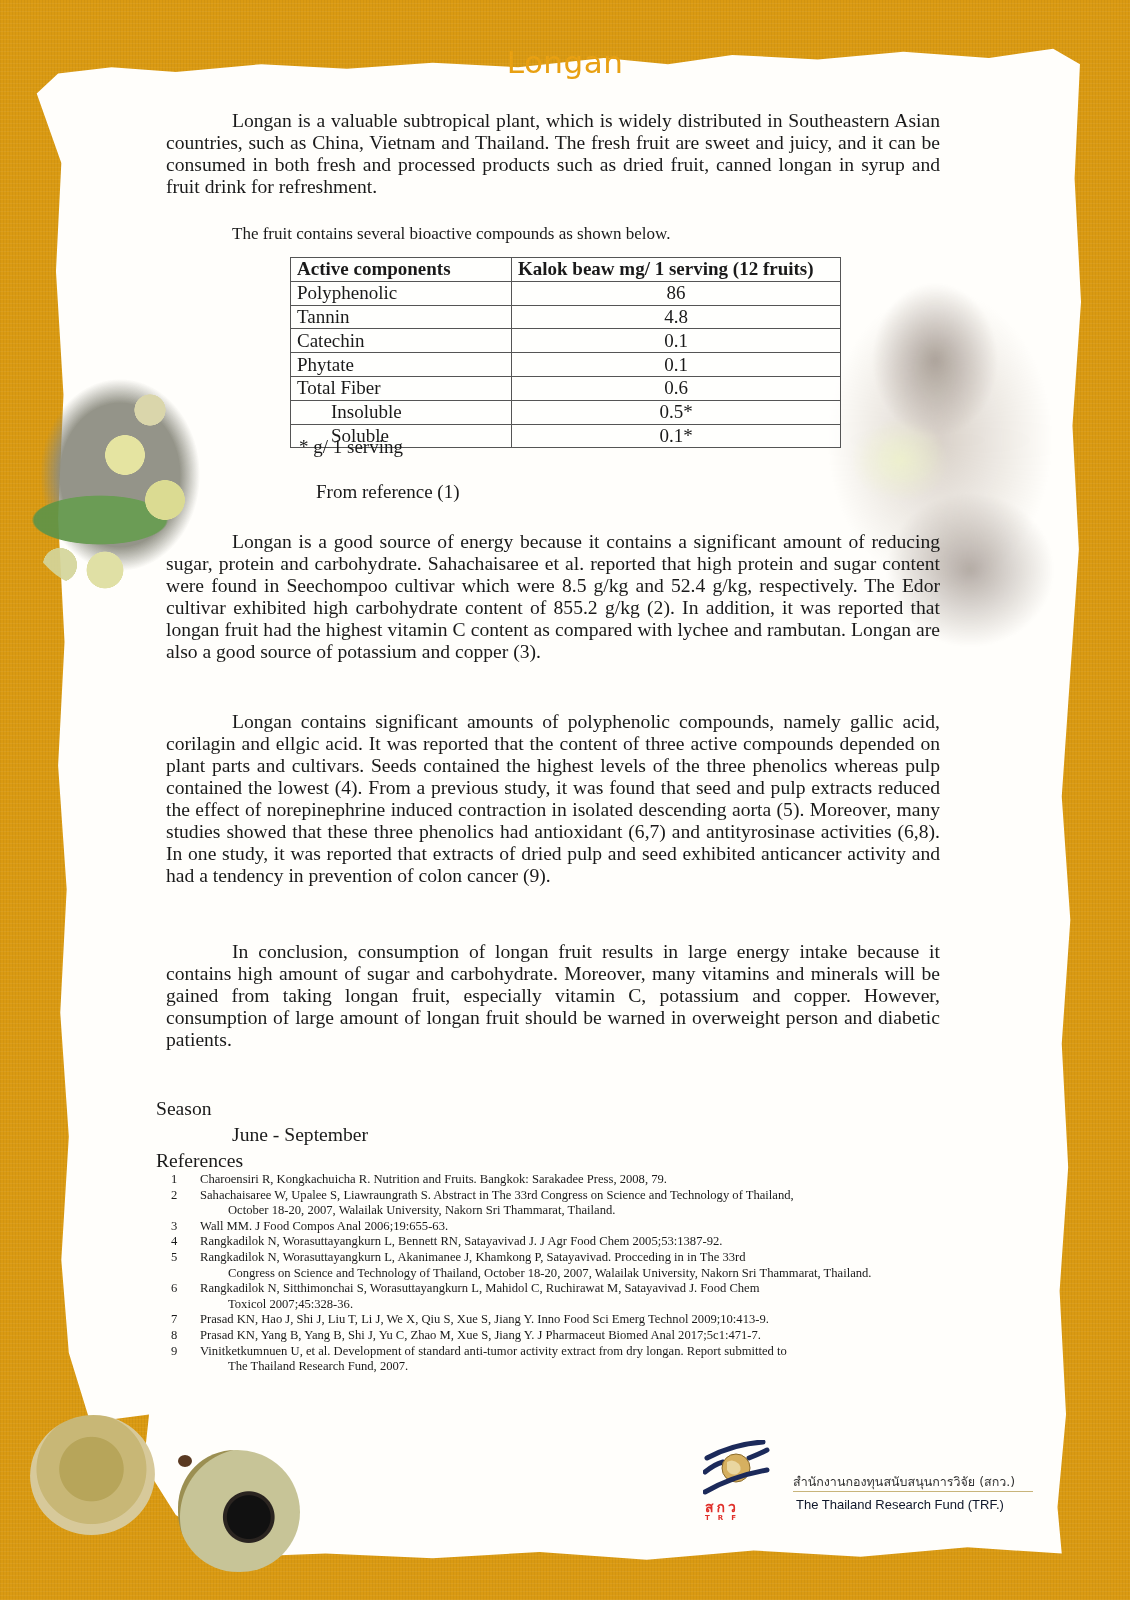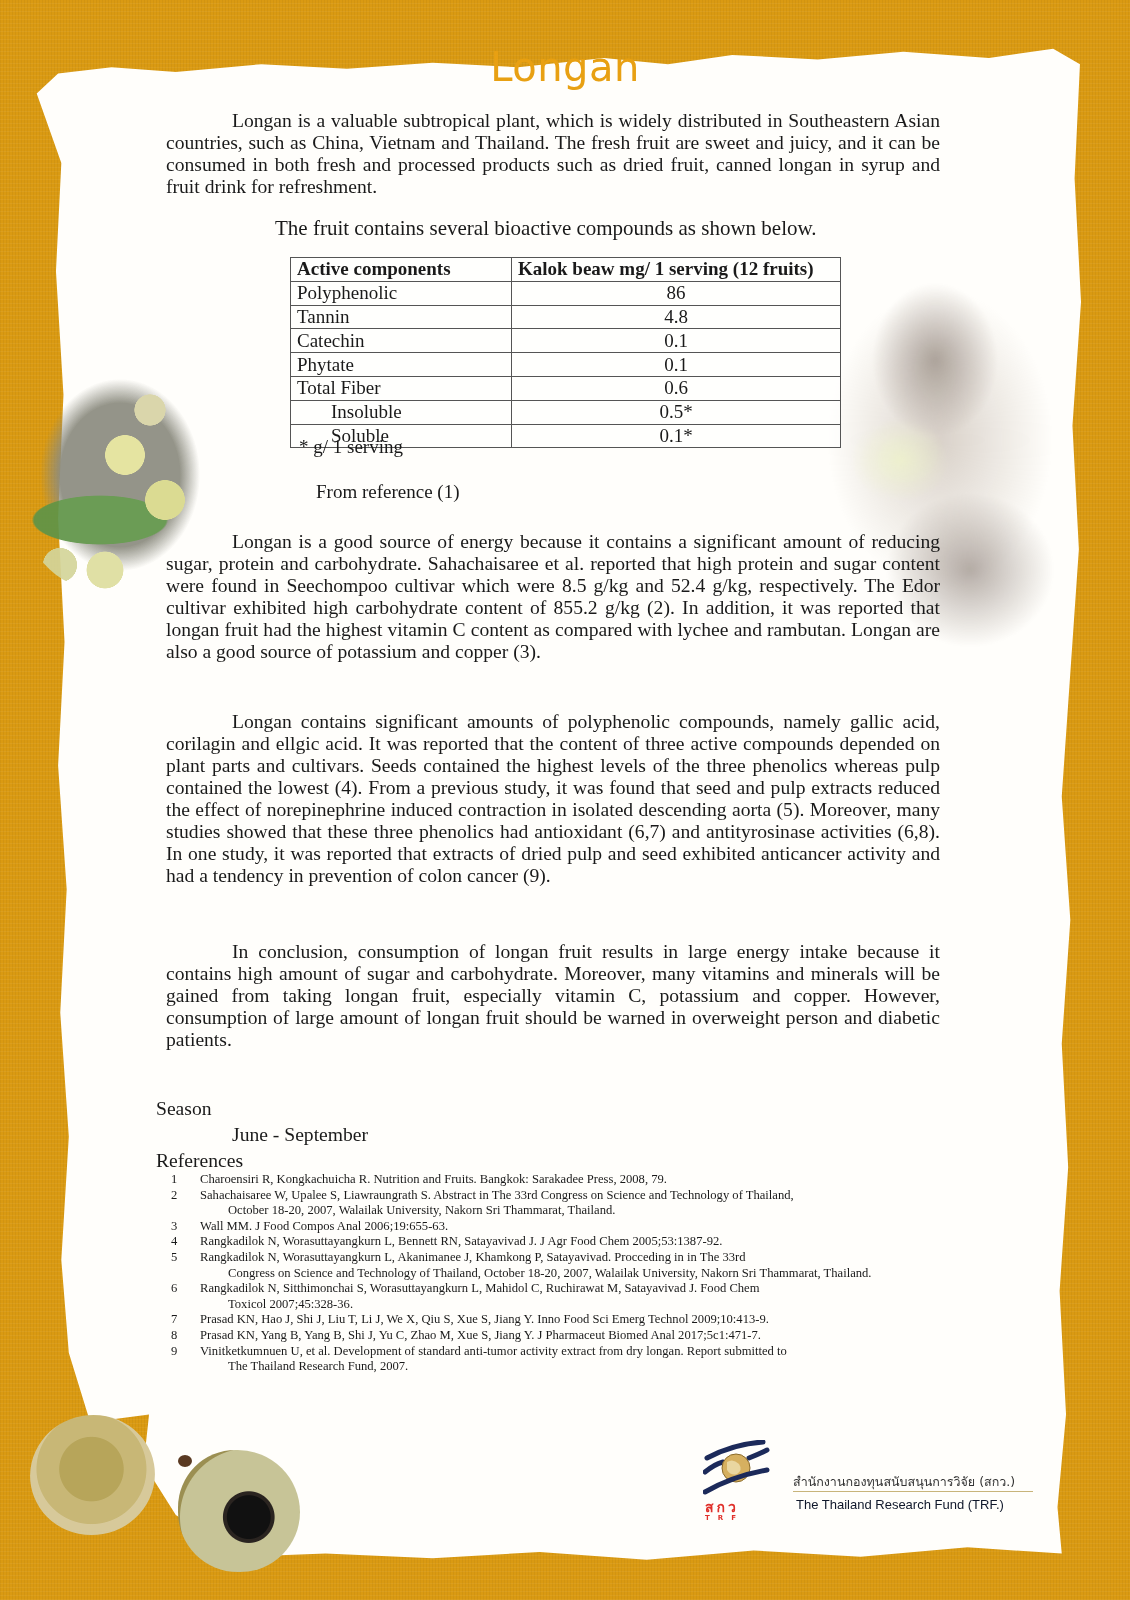--- a/index.html
+++ b/index.html
@@ -64,30 +64,30 @@
     position:absolute; left:178px; top:1450px; width:122px; height:122px;
     border-radius:48% 52% 50% 50%;
     background: radial-gradient(circle at 58% 55%, #111 0 22%, #2a2420 23% 26%, #c7c497 27% 70%, #9b8f52 71% 90%, #6f6430 91%);
   }
   .fruit-stem {
     position:absolute; left:178px; top:1455px; width:14px; height:12px; border-radius:50%; background:#5a3a22;
   }
 
   .title {
     position:absolute; left:0; right:0; top:44px; text-align:center;
-    font-family:"DejaVu Sans", sans-serif; font-size:40px; color:#e8a012;
+    font-family:"DejaVu Sans", sans-serif; font-size:31px; color:#e8a012;
     letter-spacing:0.5px;
   }
   .body-text {
     position:absolute; left:166px; width:774px;
     font-size:19.6px; line-height:22px; text-align:justify;
   }
   .body-text p { margin:0; text-indent:66px; }
   #intro { top:110px; }
-  .lead-in { position:absolute; left:232px; top:216px; font-size:21px;margin-left:43px; }
+  .lead-in { position:absolute; left:232px; top:224px; font-size:17px; }
 
   table.compounds {
     position:absolute; left:290px; top:257px; border-collapse:collapse;
     font-size:19px; background:rgba(255,255,255,0.55);
   }
   table.compounds th, table.compounds td {
     border:1px solid #555; padding:0 6px; height:22.8px; line-height:22px;
   }
   table.compounds th { font-weight:bold; text-align:left; }
   table.compounds th.val-h { text-align:left; }

